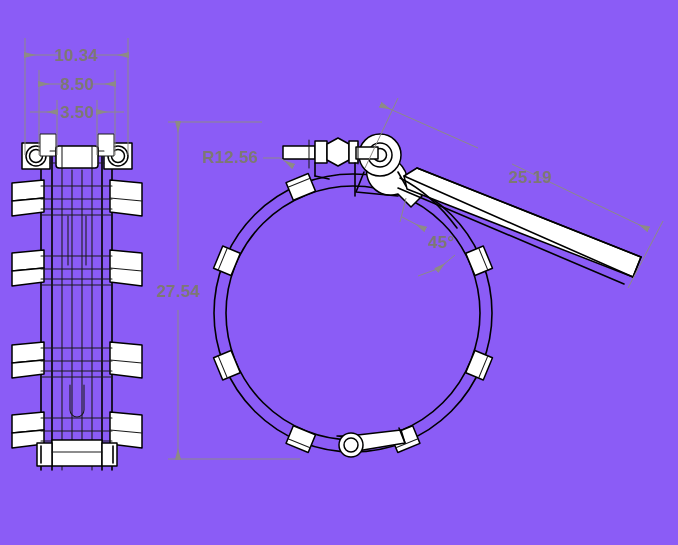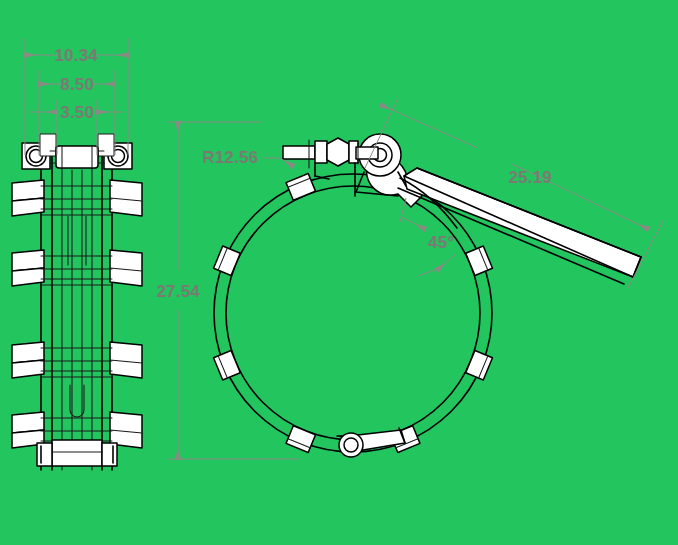--- a/index.html
+++ b/index.html
@@ -10,21 +10,21 @@
   body {
     width: 678px;
     height: 545px;
     font-family: "Liberation Sans", sans-serif;
     overflow: hidden;
   }
   #drawing-root {
     position: relative;
     width: 678px;
     height: 545px;
-    background: #22c55e;
+    background: #8b5cf6;
   }
   svg#cad {
     position: absolute;
     left: 0;
     top: 0;
     width: 678px;
     height: 545px;
     display: block;
   }
   .dim-text {

